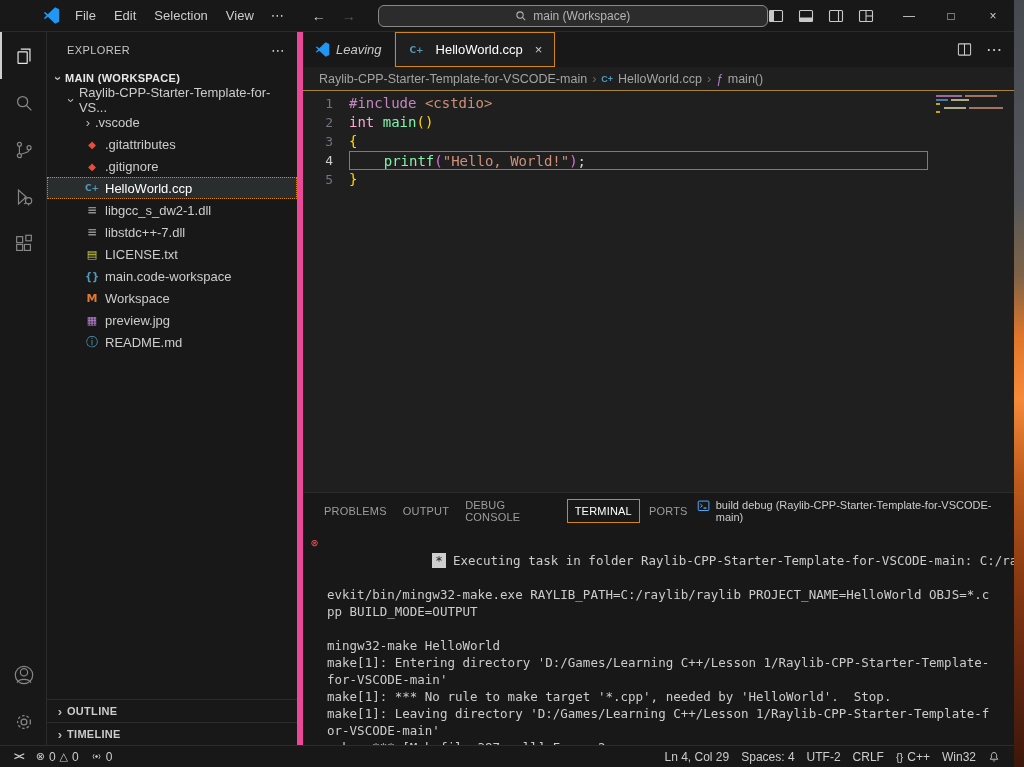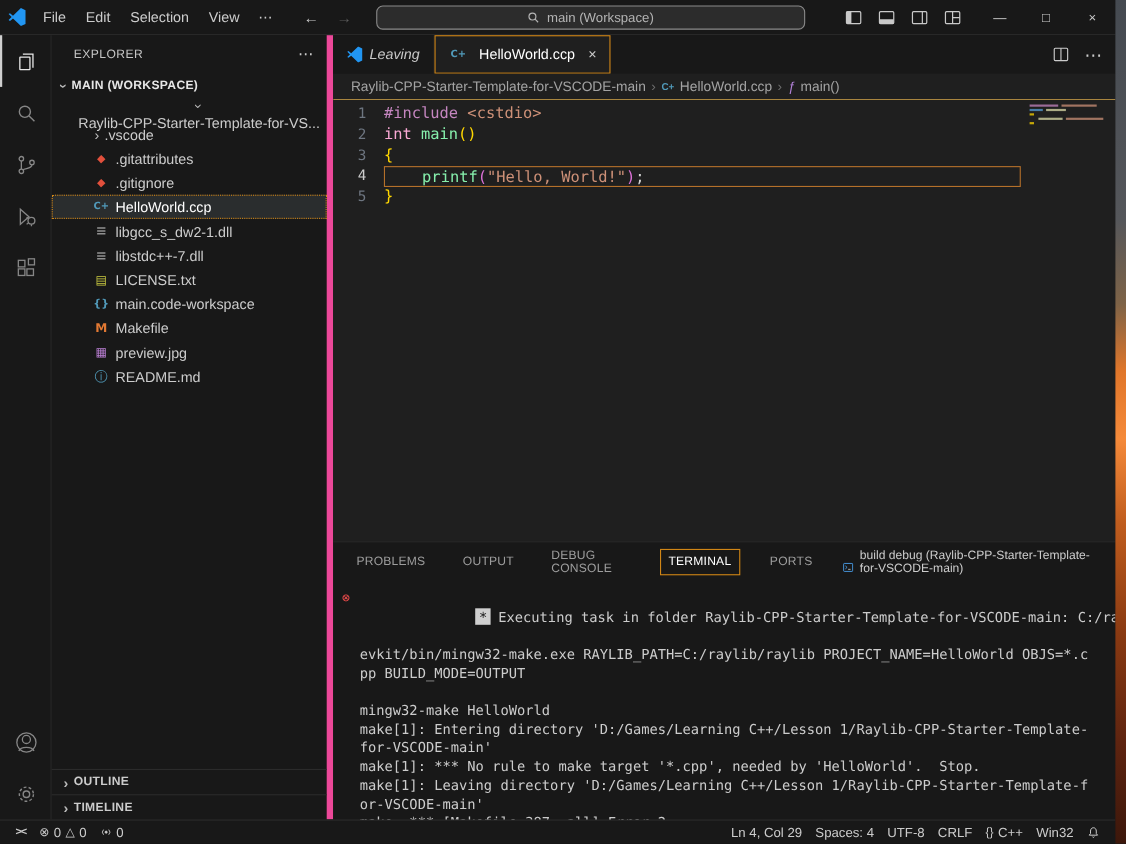--- a/index.html
+++ b/index.html
@@ -9,21 +9,21 @@
     background:#181818; color:#cccccc; overflow:hidden; position:relative;
   }
   .screen { position:relative; width:1024px; height:767px; }
   .wallpaper-strip {
     position:absolute; top:0; left:1014px; width:10px; height:767px;
     background:linear-gradient(180deg,#454a51 0%,#55575b 26%,#7e6347 36%,#e0762a 44%,#f58a3a 52%,#c05d1e 62%,#8a3a12 75%,#5e2410 88%,#3c170b 100%);
   }
   .vscode-window { position:absolute; top:0; left:0; width:1014px; height:767px; display:flex; flex-direction:column; background:#181818; }
 
   
-  .titlebar { height:32px; flex:none; display:flex; align-items:center; background:#181818; border-bottom:1px solid #2b2b2b; }
+  .titlebar { height:32px; flex:none; display:flex; align-items:center; background:#181818; border-bottom:1px solid #2b2b2b;padding-left:36px; }
   .vscode-logo { width:30px; display:flex; justify-content:center; align-items:center; }
   .menu { padding:0 9px; height:22px; line-height:22px; font-size:13px; color:#cccccc; border-radius:4px; }
   .menu-ellipsis { padding:0 8px; font-size:13px; color:#cccccc; }
   .nav-arrows { display:flex; gap:16px; margin-left:20px; font-size:14px; }
   .arrow-fwd { color:#5c5c5c; }
   .command-center {
     margin-left:22px; width:390px; height:22px; display:flex; align-items:center; justify-content:center; gap:6px;
     background:#2c2c2c; border:1px solid #898989; border-radius:6px; font-size:12px; color:#b4b4b4;
   }
   .tb-right { margin-left:auto; display:flex; align-items:center; }
@@ -40,21 +40,21 @@
   .ab-icon.active { color:#e7e7e7; border-left:2px solid #cfcfcf; }
   .ab-spacer { flex:1; }
 
   
   .sidebar { width:256px; flex:none; display:flex; flex-direction:column; background:#181818; border-right:6px solid #ec4899; min-height:0; }
   .sb-header { height:35px; flex:none; display:flex; align-items:center; justify-content:space-between; padding:0 12px 0 20px; }
   .sb-title { font-size:11px; letter-spacing:.4px; color:#c5c5c5; }
   .sb-actions { font-size:14px; color:#cccccc; }
   .tree-row { height:22px; flex:none; display:flex; align-items:center; font-size:13px; color:#cccccc; cursor:default; }
   .tree-row.workspace { font-weight:bold; font-size:11px; color:#e7e7e7; padding-left:4px; letter-spacing:.3px; }
-  .tree-row.root { padding-left:18px;flex-direction:column; }
+  .tree-row.root { padding-left:18px; }
   .tree-row.child { padding-left:36px; }
   .tree-row.selected { background:#2a2d2e; outline:1px dotted #d18616; outline-offset:-1px; color:#ffffff; }
   .chev { display:inline-block; width:14px; text-align:center; color:#bbbbbb; font-size:13px; }
   .chev.down { transform:rotate(90deg); }
   .fi { display:inline-block; width:18px; text-align:center; margin-right:4px; flex:none; font-family:"DejaVu Sans", sans-serif; }
   .ic-git { color:#e2503c; font-size:10px; }
   .ic-cpp { color:#519aba; font-size:9px; font-weight:bold; }
   .ic-dll { color:#8f8f8f; font-size:12px; font-weight:bold; }
   .ic-license { color:#cbcb41; font-size:11px; }
   .ic-ws { color:#519aba; font-size:10px; font-weight:bold; }
@@ -87,24 +87,24 @@
   .lc-box { flex:1; margin-right:86px; border:1px solid #b4702a; height:19px; }
   .tok-macro { color:#c586c0; } .tok-str { color:#ce9178; } .tok-kw { color:#f9a8d4; }
   .tok-fn { color:#86efac; } .tok-b1 { color:#ffd700; } .tok-b2 { color:#da70d6; } .tok-plain { color:#d4d4d4; }
 
   .minimap { position:absolute; right:6px; top:4px; width:72px; }
   .mm-row { display:flex; gap:3px; height:2px; margin-bottom:2px; }
   .mm-row i { display:block; height:2px; opacity:.75; }
 
   
   .panel { height:253px; flex:none; display:flex; flex-direction:column; background:#181818; border-top:1px solid #2b2b2b; }
-  .panel-tabs { height:36px; flex:none; display:flex; align-items:center; padding:0 14px; gap:20px; }
+  .panel-tabs { height:36px; flex:none; display:flex; align-items:center; padding:0 14px; gap:2px; }
   .ptab { font-size:11px; color:#9d9d9d; padding:5px 7px; letter-spacing:.2px; }
   .ptab.active { color:#ffffff; border:1px solid #d18616; }
-  .task-entry { margin-left:auto; display:flex; align-items:flex-end; gap:6px; font-size:11px; color:#cccccc; }
+  .task-entry { margin-left:auto; display:flex; align-items:flex-start; gap:6px; font-size:11px; color:#cccccc; }
   .terminal { flex:1; min-height:0; padding:6px 8px 0 24px; font-family:"DejaVu Sans Mono", monospace; font-size:12.5px; line-height:17px; color:#cccccc; overflow:hidden; }
   .term-line { white-space:pre; position:relative; }
   .term-deco { position:absolute; left:-16px; top:0; color:#f14c4c; font-size:12px; }
   .term-star { background:#cfcfcf; color:#181818; padding:0 3px; margin-right:7px; }
 
   
   .statusbar { height:22px; flex:none; display:flex; align-items:center; background:#181818; border-top:1px solid #2b2b2b; font-size:12px; color:#cccccc; padding:0 8px; }
   .sb-item { display:flex; align-items:center; gap:4px; padding:0 6px; white-space:nowrap; }
   .sb-remote { font-weight:bold; font-size:10px; letter-spacing:-1px; padding:0 6px; }
   .sb-right { margin-left:auto; display:flex; align-items:center; }
@@ -258,21 +258,21 @@
         <div class="tree-row child">
           <span class="fi ic-license">▤</span>
           <span>LICENSE.txt</span>
         </div>
         <div class="tree-row child">
           <span class="fi ic-ws">{}</span>
           <span>main.code-workspace</span>
         </div>
         <div class="tree-row child">
           <span class="fi ic-make">M</span>
-          <span>Makefile</span>
+          <span>Workspace</span>
         </div>
         <div class="tree-row child">
           <span class="fi ic-img">▦</span>
           <span>preview.jpg</span>
         </div>
         <div class="tree-row child">
           <span class="fi ic-readme">ⓘ</span>
           <span>README.md</span>
         </div>
         <div class="sb-spacer"></div>
@@ -409,21 +409,21 @@
       <span class="sb-item">
         <svg width="11" height="11" viewBox="0 0 16 16" fill="none" stroke="currentColor" stroke-width="1.2">
             <circle cx="8" cy="8" r="1.4" fill="currentColor"></circle>
             <path d="M4.6 4.6 a4.8 4.8 0 0 0 0 6.8 M11.4 4.6 a4.8 4.8 0 0 1 0 6.8"></path>
           </svg>
         <span>0</span>
       </span>
       <span class="sb-right">
         <span class="sb-item">Ln 4, Col 29</span>
         <span class="sb-item">Spaces: 4</span>
-        <span class="sb-item">UTF-8</span>
+        <span class="sb-item">UTF-2</span>
         <span class="sb-item">CRLF</span>
         <span class="sb-item">
           <span class="sb-glyph">{}</span>
           <span>C++</span>
         </span>
         <span class="sb-item">Win32</span>
         <span class="sb-item">
           <svg width="12" height="12" viewBox="0 0 16 16" fill="none" stroke="currentColor" stroke-width="1.2">
               <path d="M8 2 C5.8 2 4.5 3.8 4.5 6 V9 L3 11 H13 L11.5 9 V6 C11.5 3.8 10.2 2 8 2 Z"></path>
               <path d="M6.8 12.8 a1.3 1.3 0 0 0 2.4 0"></path>

